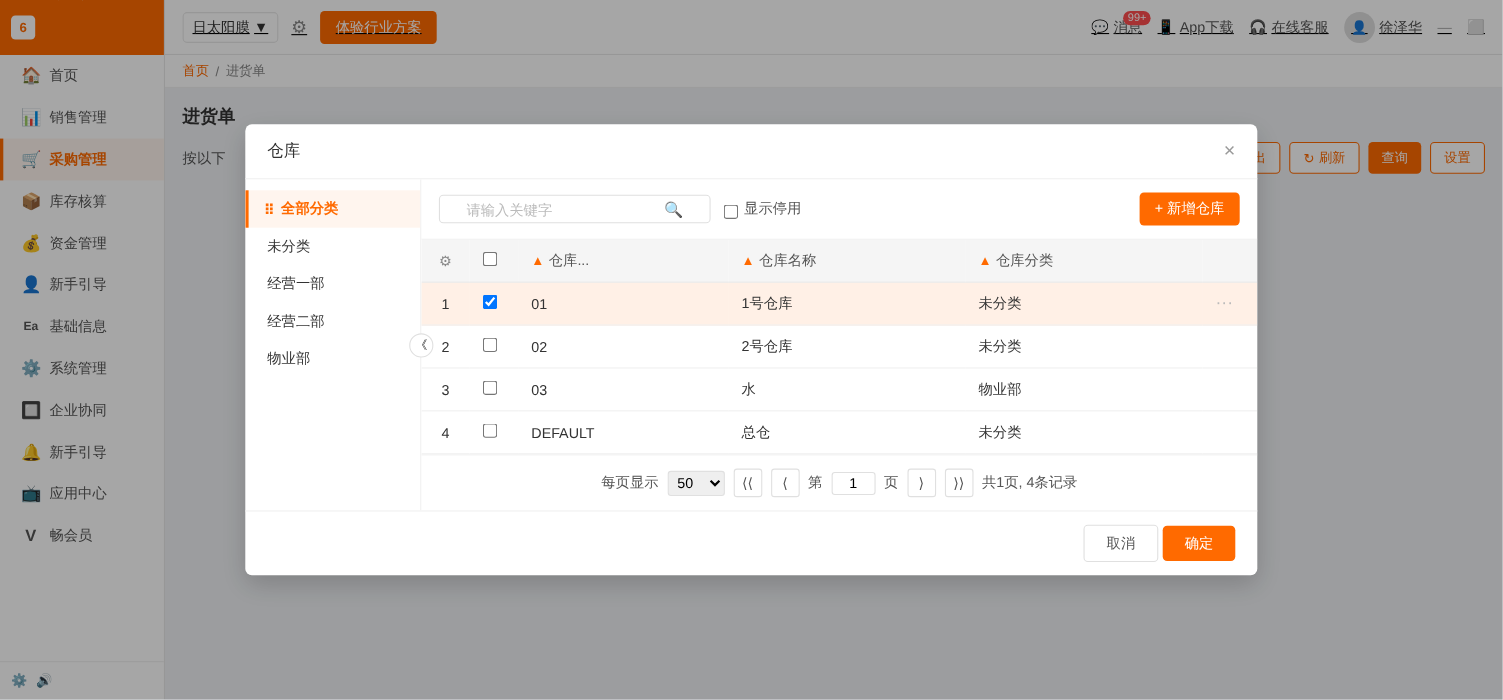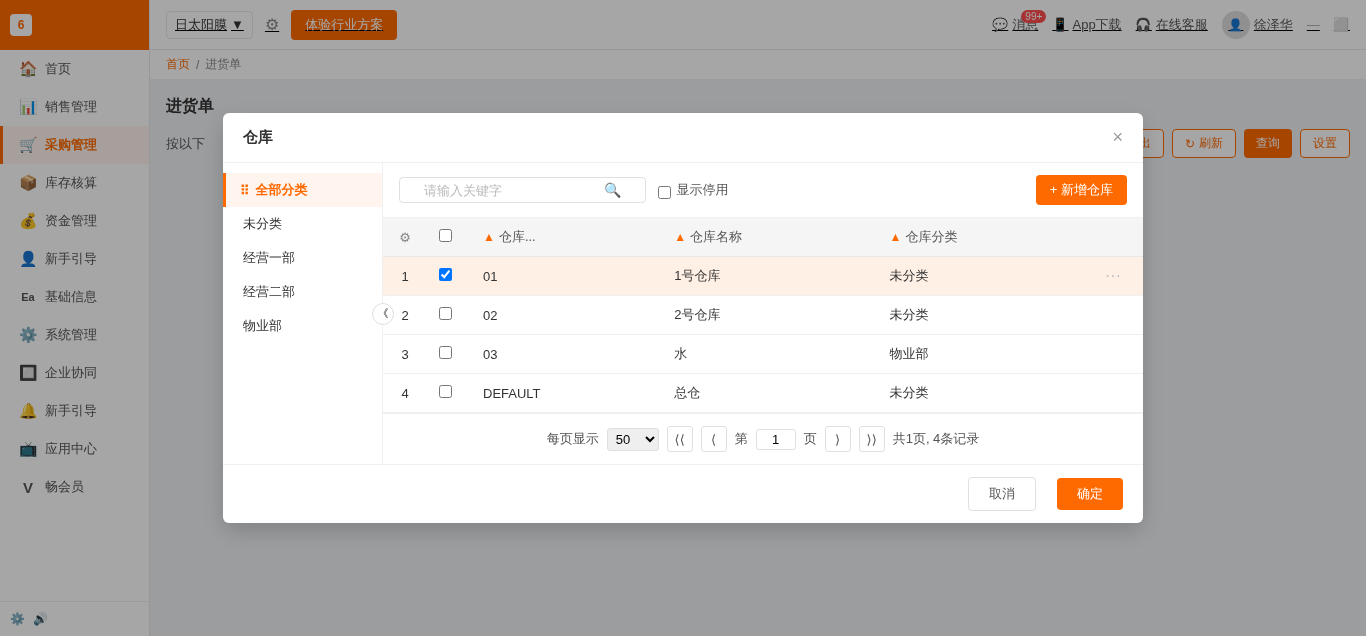--- a/index.html
+++ b/index.html
@@ -184,21 +184,21 @@
       flex-direction: column;
       box-shadow: 0 8px 24px rgba(0,0,0,0.18);
     }
     .modal-header {
       display: flex;
       align-items: center;
       justify-content: space-between;
       padding: 14px 20px;
       border-bottom: 1px solid #f0f0f0;
     }
-    .modal-title { font-size: 15px; font-weight: bold; color: #333; }
+    .modal-title { font-size: 15px; font-weight: normal; color: #333; }
     .modal-close { color: #999; cursor: pointer; font-size: 18px; }
     .modal-body { display: flex; flex: 1; overflow: hidden; }
 
     
     .modal-sidebar {
       width: 160px;
       border-right: 1px solid #f0f0f0;
       padding: 10px 0;
       flex-shrink: 0;
     }
@@ -340,21 +340,21 @@
       cursor: pointer;
     }
 
     
     .modal-footer {
       display: flex;
       align-items: center;
       justify-content: flex-end;
       padding: 12px 20px;
       border-top: 1px solid #f0f0f0;
-      gap: 21px;
+      gap: 4px;
     }
     .btn-cancel {
       padding: 7px 20px;
       border: 1px solid #e0e0e0;
       border-radius: 4px;
       background: #fff;
       color: #555;
       cursor: pointer;
       font-size: 13px;
     }

